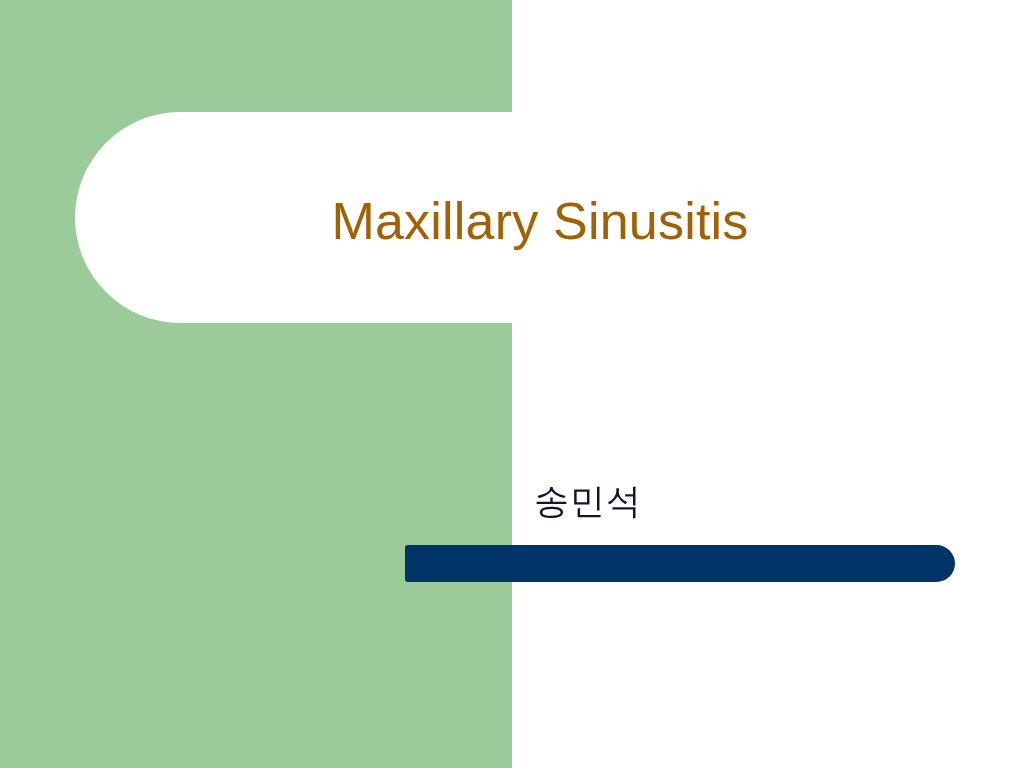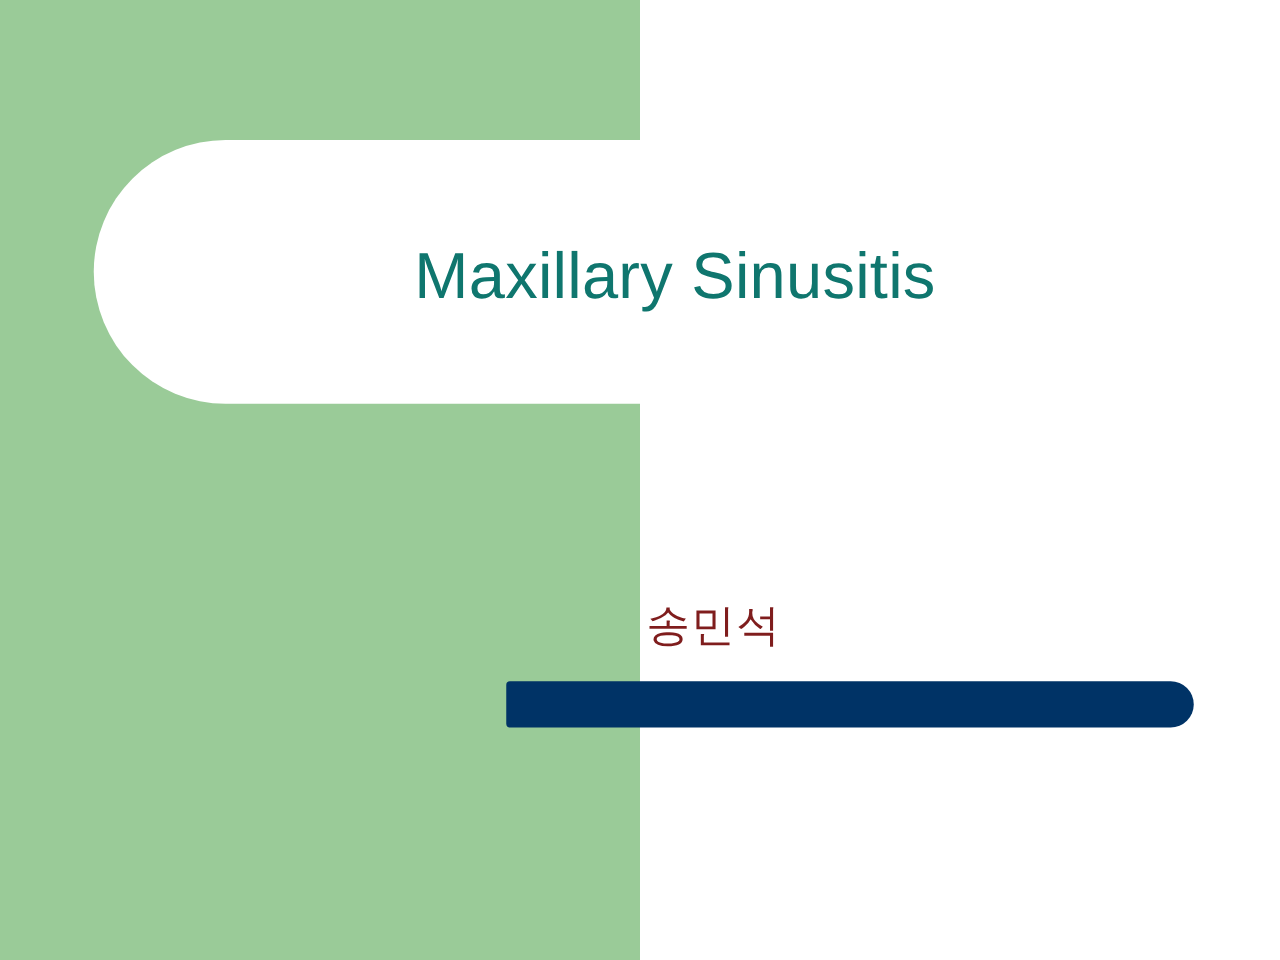--- a/index.html
+++ b/index.html
@@ -45,34 +45,34 @@
   
   #title-text {
     position: absolute;
     left: 150px;
     top: 190px;
     width: 780px;
     text-align: center;
     font-size: 52px;
     font-weight: 400;
     line-height: 62px;
-    color: #0f766e;
+    color: #a16207;
     letter-spacing: 0.2px;
     white-space: nowrap;
   }
 
   
   #subtitle-text {
     position: absolute;
-    left: 517px;
+    left: 534px;
     top: 479px;
     font-size: 35px;
     font-weight: 400;
     line-height: 44px;
-    color: #7f1d1d;
+    color: #0f172a;
     letter-spacing: 1px;
     white-space: nowrap;
   }
 
   
   #accent-bar {
     position: absolute;
     left: 405px;
     top: 545px;
     width: 550px;

